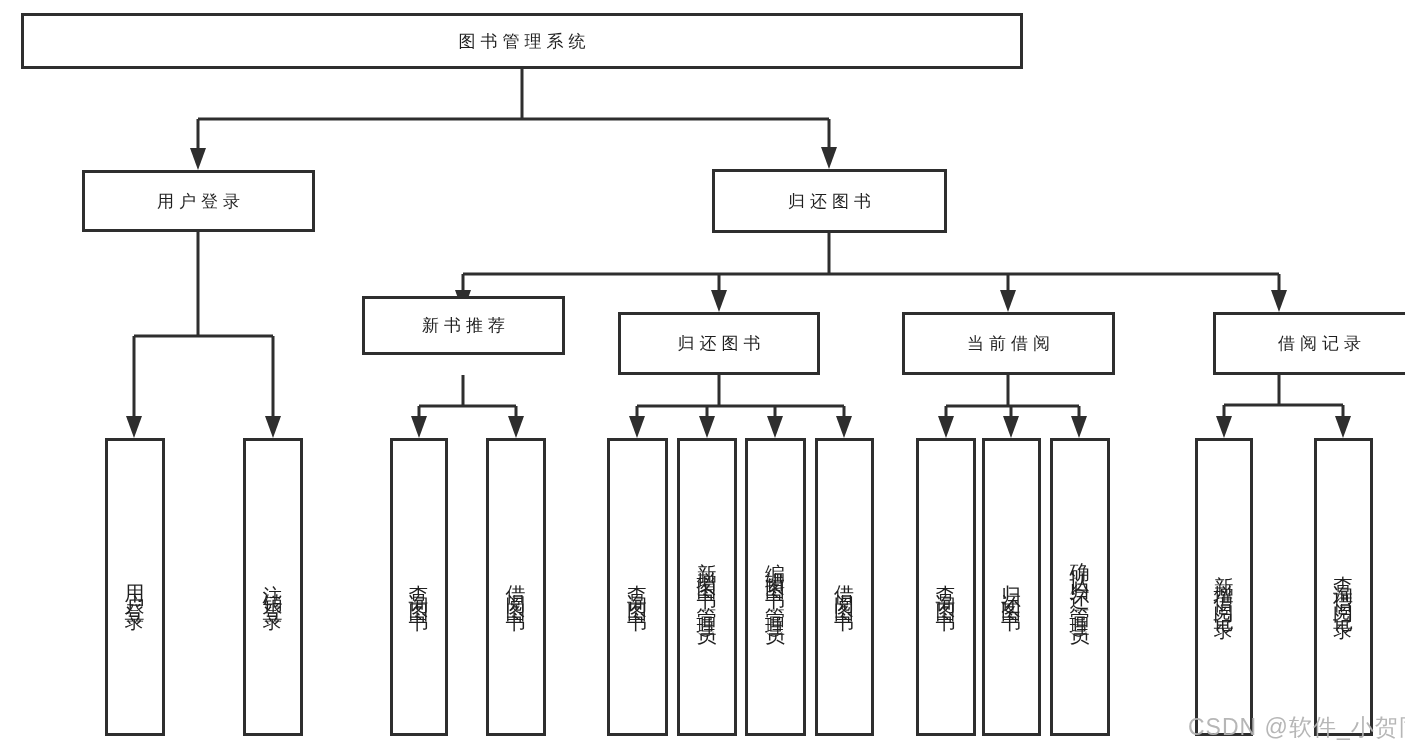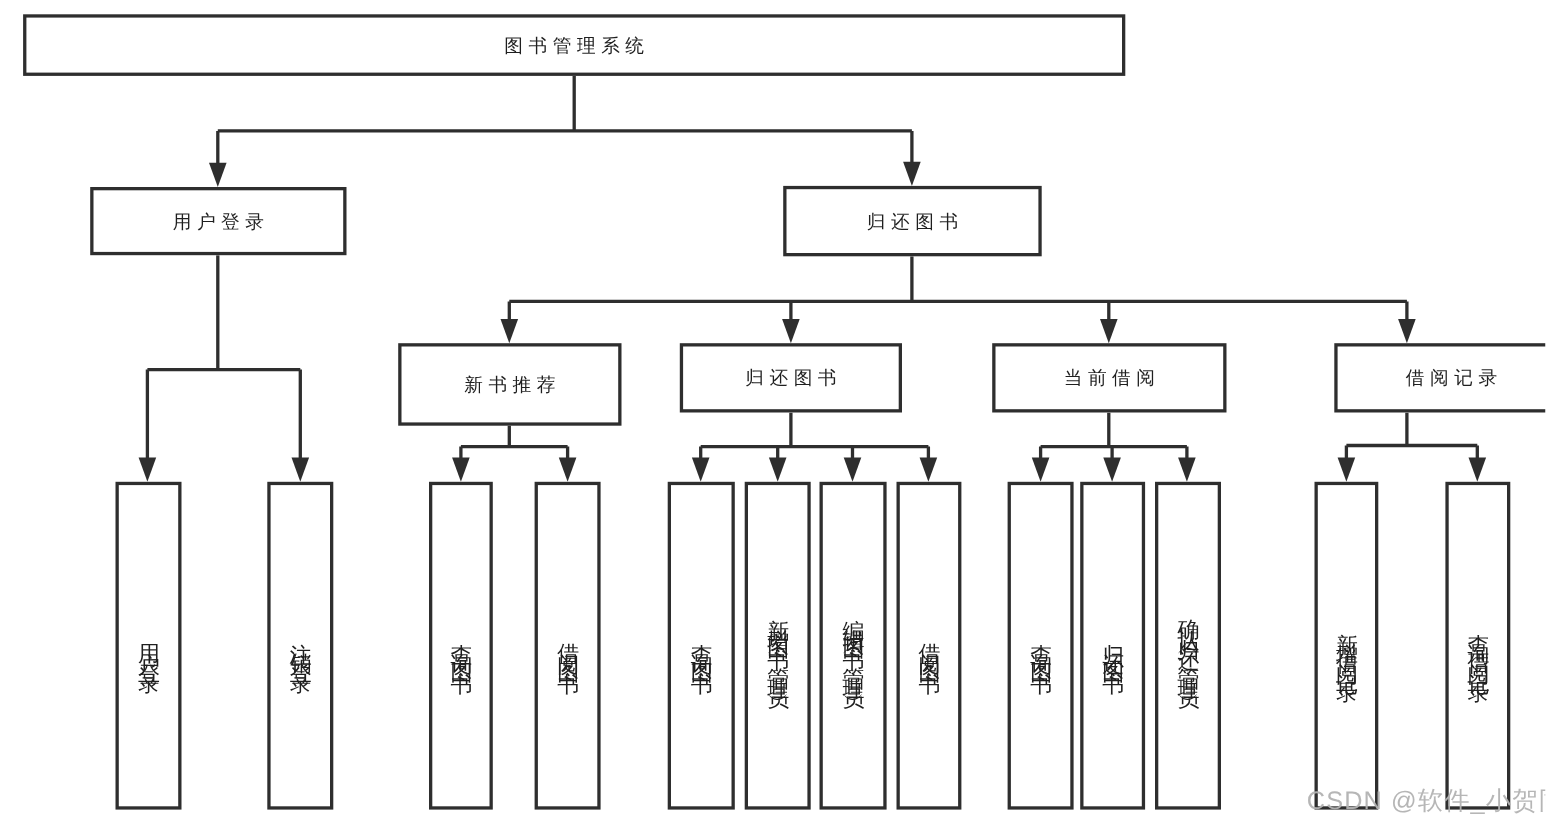--- a/index.html
+++ b/index.html
@@ -61,21 +61,21 @@
     font-size: 20px;
     letter-spacing: 9px;
     line-height: 1;
     color: var(--text);
   }
 
   
   .n-root      { left: 21px;   top: 13px;  width: 1002px; height: 56px; }
   .n-userlogin { left: 82px;   top: 170px; width: 233px;  height: 62px; }
   .n-bookmgmt  { left: 712px;  top: 169px; width: 235px;  height: 64px; }
-  .n-newrec    { left: 362px;  top: 312px; width: 203px;  height: 75px; align-items: center; }
+  .n-newrec    { left: 362px;  top: 296px; width: 203px;  height: 59px; align-items: center; }
   .n-borrowing { left: 618px;  top: 312px; width: 202px;  height: 63px; }
   .n-current   { left: 902px;  top: 312px; width: 213px;  height: 63px; }
   .n-records   { left: 1172px; top: 312px; width: 213px;  height: 63px; margin-left: 41px; }
 
   .l-a1 { left: 105px;  width: 60px; }
   .l-a2 { left: 243px;  width: 60px; }
   .l-b1 { left: 390px;  width: 58px; }
   .l-b2 { left: 486px;  width: 60px; }
   .l-c1 { left: 607px;  width: 61px; }
   .l-c2 { left: 677px;  width: 60px; }

